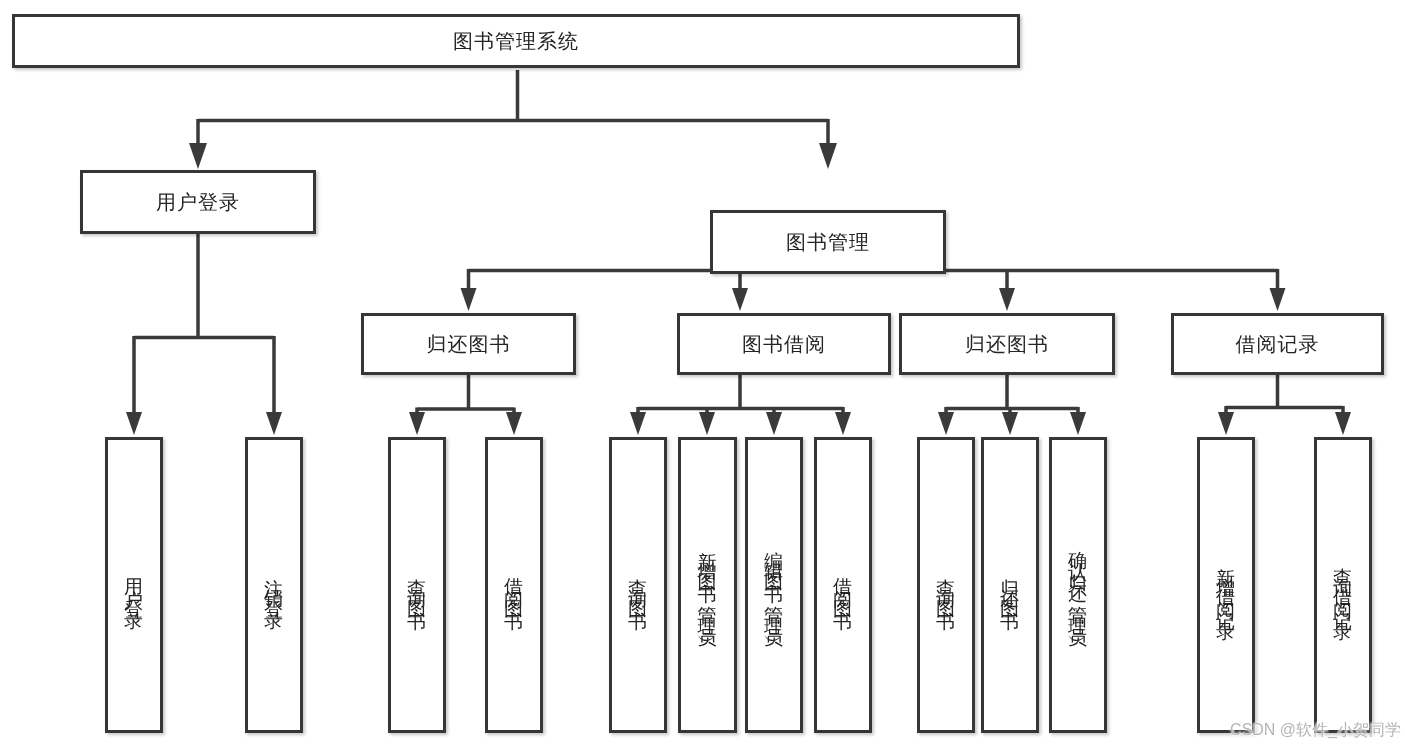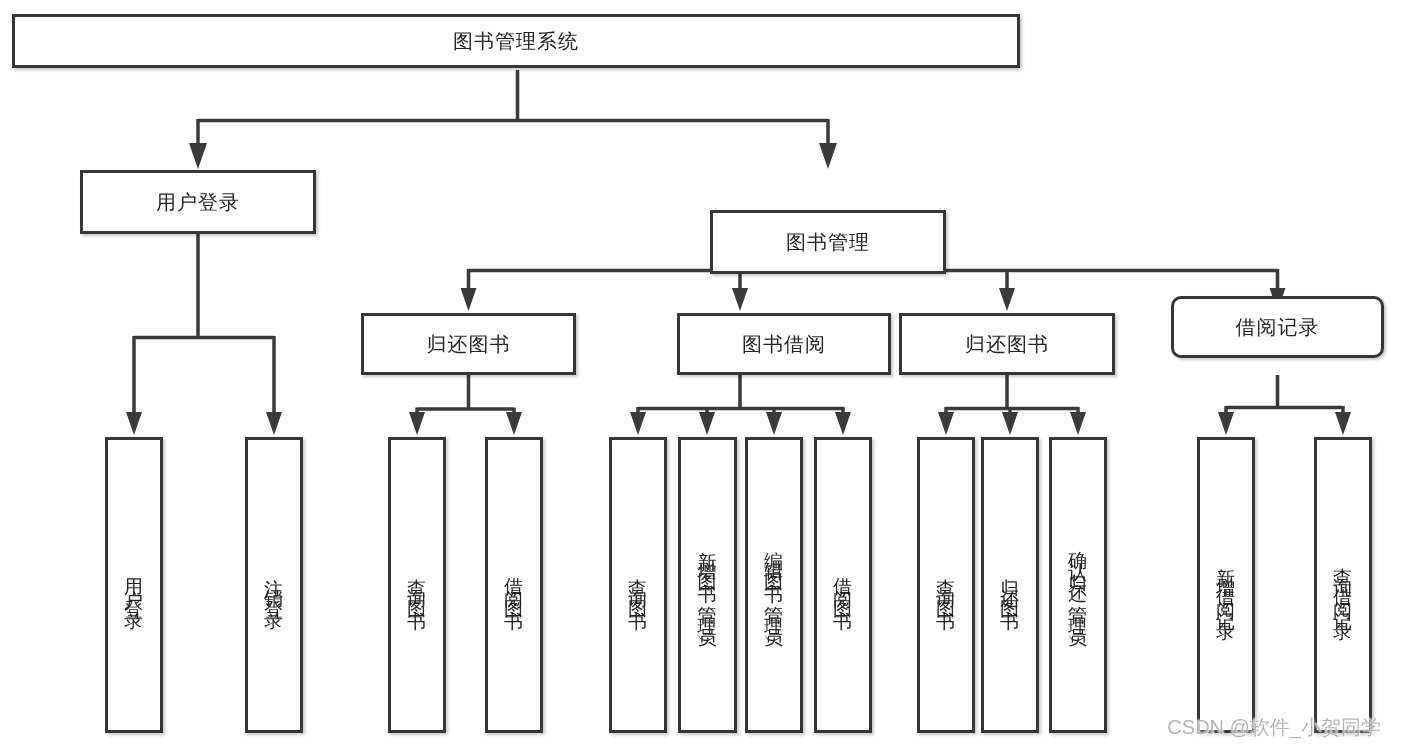--- a/index.html
+++ b/index.html
@@ -35,23 +35,23 @@
   }
   .vtext {
     writing-mode: vertical-lr;
     text-orientation: mixed;
     font-size: 19px;
     letter-spacing: 11px;
     line-height: 1;
   }
   #watermark {
     position: absolute;
-    right: 24px;
+    right: 4px;
     bottom: 6px;
-    font-size: 20px;
+    font-size: 16px;
     color: #b5b5b5;
     text-shadow: 0 0 3px #ffffff, 1px 1px 2px #ffffff;
     z-index: 5;
     white-space: nowrap;
   }
 </style>
 </head>
 <body>
 
 <div id="canvas">
@@ -112,21 +112,21 @@
 
   <div class="box" style="left:361px; top:313px; width:215px; height:62px;">
     <span class="hlabel">归还图书</span>
   </div>
   <div class="box" style="left:633px; top:313px; width:214px; height:62px;margin-left:44px;">
     <span class="hlabel">图书借阅</span>
   </div>
   <div class="box" style="left:899px; top:313px; width:216px; height:62px;">
     <span class="hlabel">归还图书</span>
   </div>
-  <div class="box" style="left:1171px; top:296px; width:213px; height:62px;border-radius:10px;">
+  <div class="box" style="left:1171px; top:313px; width:213px; height:62px;">
     <span class="hlabel">借阅记录</span>
   </div>
 
   <div class="box vbox" style="left:105px; top:437px; width:58px; height:296px;">
     <span class="vtext">用户登录</span>
   </div>
   <div class="box vbox" style="left:245px; top:437px; width:58px; height:296px;">
     <span class="vtext">注销登录</span>
   </div>
 

